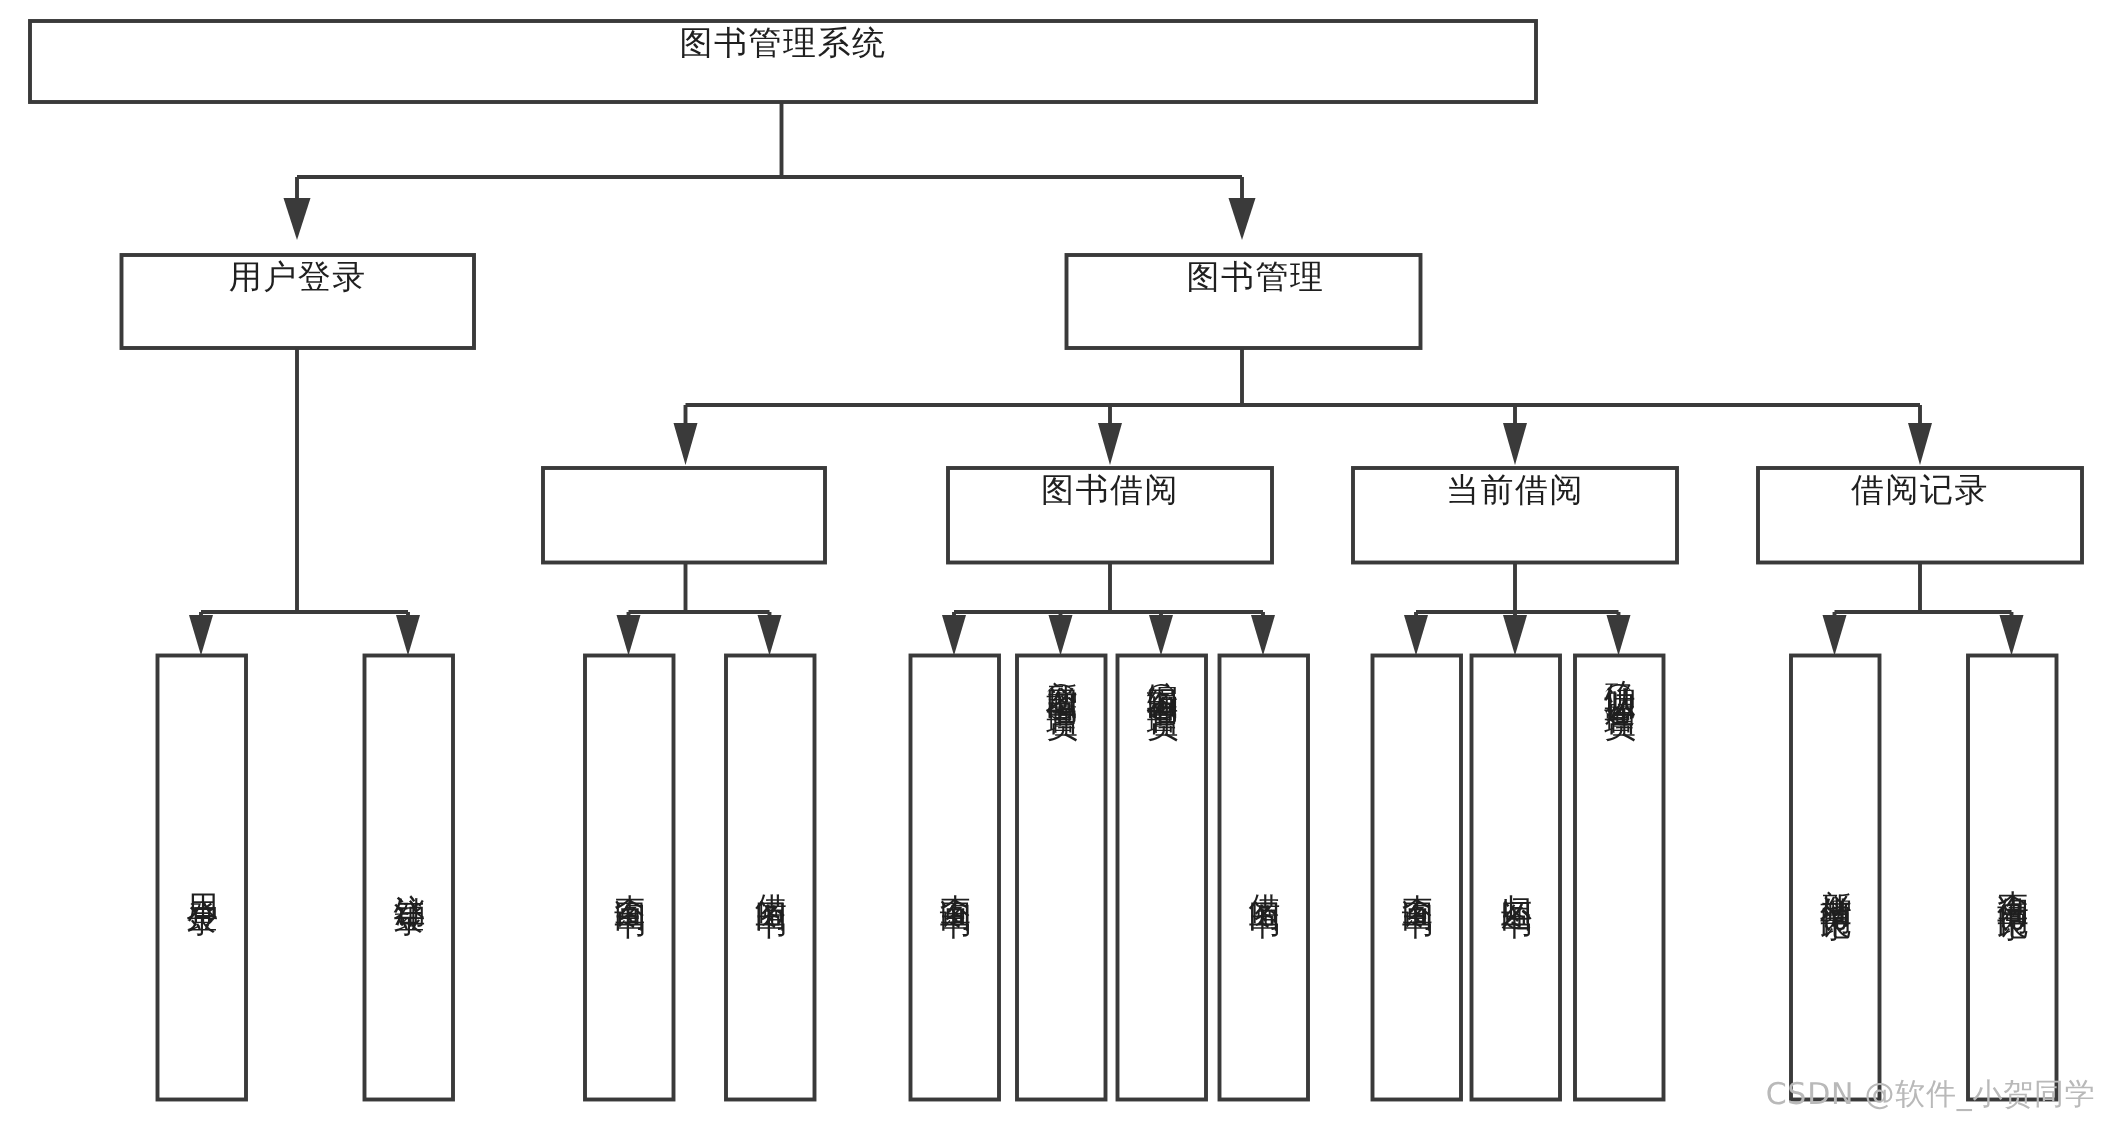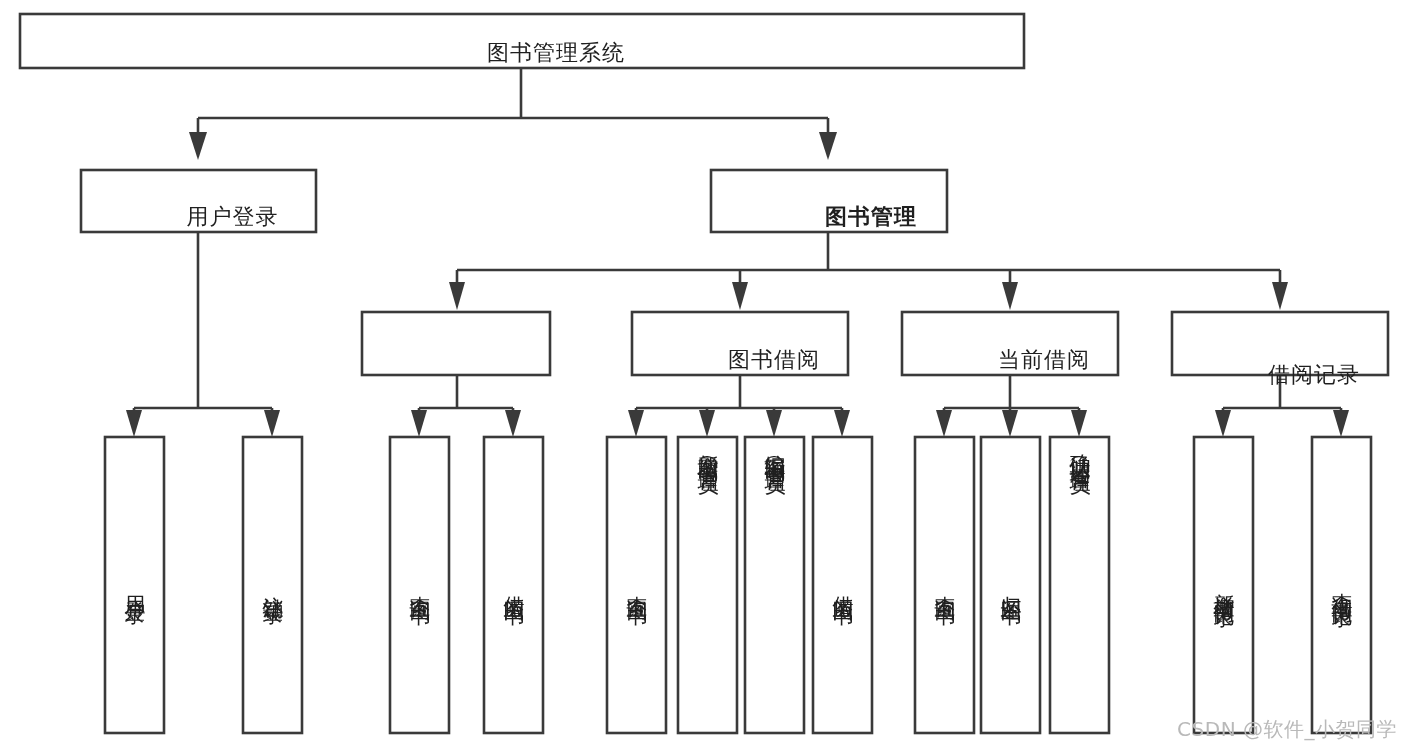--- a/index.html
+++ b/index.html
@@ -58,24 +58,23 @@
     font-family: "DejaVu Sans", "Liberation Sans", sans-serif;
     font-size: 21px;
     line-height: 1;
     color: #1f1f1f;
     letter-spacing: 3px;
     white-space: nowrap;
   }
   .hlabel-wrap {
     position: absolute;
     display: flex;
-    align-items: flex-end;
+    align-items: flex-start;
     justify-content: center;
     pointer-events: none;
-    padding-left: 34px;
   }
   .hlabel-text {
     font-family: "DejaVu Sans", "Liberation Sans", sans-serif;
     font-size: 22px;
     color: #1f1f1f;
     letter-spacing: 1px;
     white-space: nowrap;
   }
   #watermark {
     position: absolute;
@@ -199,21 +198,21 @@
   </svg>
 
   <div class="hlabel-wrap" style="left:20px; top:14px; width:1004px; height:54px;">
     <span class="hlabel-text">图书管理系统</span>
   </div>
 
   <div class="hlabel-wrap" style="left:81px; top:170px; width:235px; height:62px;">
     <span class="hlabel-text">用户登录</span>
   </div>
 
-  <div class="hlabel-wrap" style="left:711px; top:170px; width:252px; height:62px;font-weight:bold;">
+  <div class="hlabel-wrap" style="left:711px; top:170px; width:252px; height:62px;">
     <span class="hlabel-text">图书管理</span>
   </div>
 
 
   <div class="hlabel-wrap" style="left:902px; top:312px; width:216px; height:63px;">
     <span class="hlabel-text">当前借阅</span>
   </div>
 
   <div class="hlabel-wrap" style="left:632px; top:312px; width:216px; height:63px;">
     <span class="hlabel-text">图书借阅</span>

